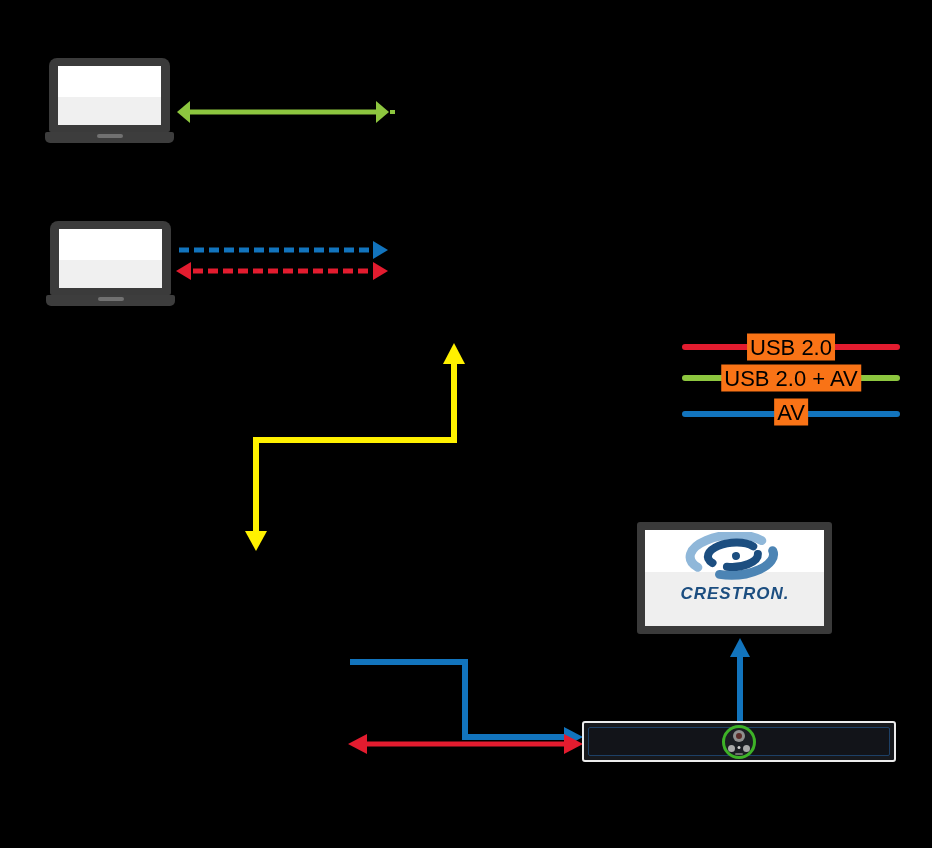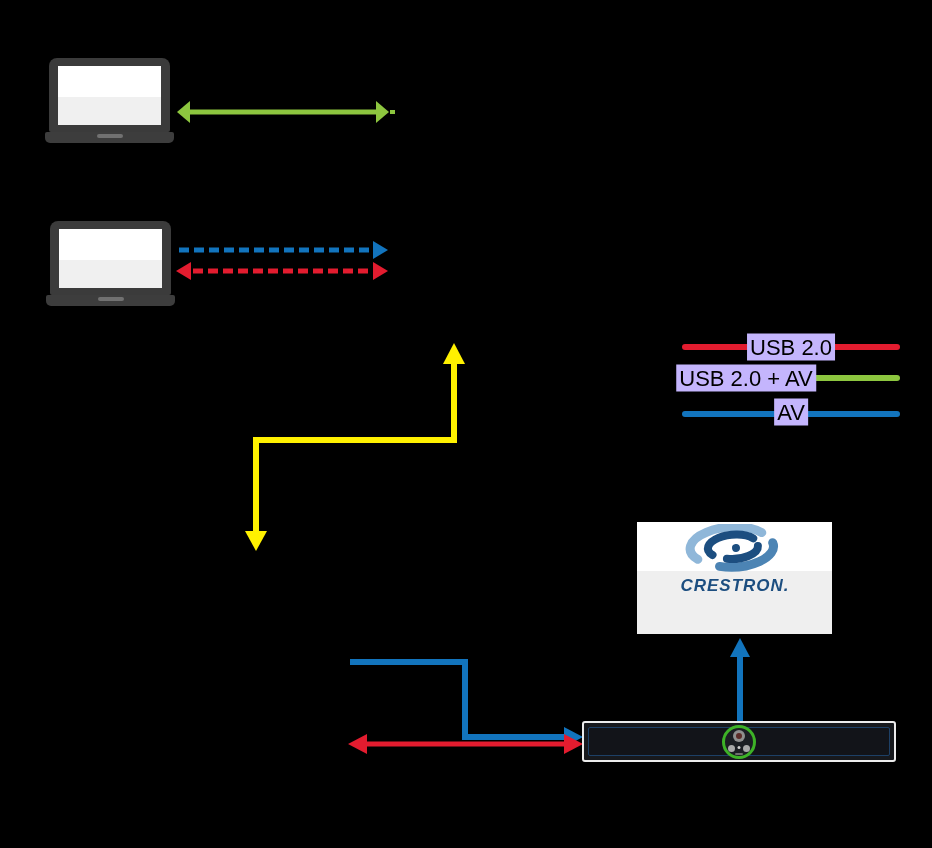--- a/index.html
+++ b/index.html
@@ -1,36 +1,36 @@
 <!DOCTYPE html>
 <html><head>
 <meta charset="utf-8">
 <style>
   html,body{margin:0;padding:0;background:#000;}
   #stage{position:relative;width:932px;height:848px;background:#000;overflow:hidden;
          font-family:"Liberation Sans",sans-serif;}
   #overlay{position:absolute;left:0;top:0;z-index:1;}
 
   
-  .chip{position:absolute;transform:translate(-50%,-50%);z-index:3;background:#c4b5fd;
+  .chip{position:absolute;transform:translate(-50%,-50%);z-index:3;background:#f97316;
         color:#000;font-size:22px;line-height:27px;padding:0 3px;white-space:nowrap;}
 
   
   .laptop{position:absolute;width:129px;z-index:2;}
   .laptop .lid{margin-left:4px;width:121px;height:74px;background:#3b3b3b;
                border-radius:8px 8px 2px 2px;box-sizing:border-box;padding:8px 9px 7px 9px;}
   .laptop .scr{width:100%;height:100%;background:linear-gradient(#ffffff 0 52%,#f0f0f0 52% 100%);}
   .laptop .base{position:relative;width:129px;height:11px;background:#3d3d3d;
                 border-radius:2px 2px 5px 5px;margin-top:0;}
   .laptop .notch{position:absolute;left:50%;top:2px;transform:translateX(-50%);
                  width:26px;height:4px;background:#717171;border-radius:2px;}
 
   
   .tv{position:absolute;left:637px;top:522px;width:195px;height:112px;background:#3a3a3a;
-      border-radius:3px;box-sizing:border-box;padding:0;z-index:2;}
+      border-radius:3px;box-sizing:border-box;padding:8px;z-index:2;}
   .tv .screen{position:relative;width:100%;height:100%;
               background:linear-gradient(#ffffff 0 44%,#efefef 44% 100%);}
   .tv .logo{position:absolute;left:50%;top:2px;transform:translateX(-50%);}
 
   
   .videobar{position:absolute;left:582px;top:721px;width:314px;height:41px;background:#17191d;
             border:2px solid #ececec;border-radius:3px;box-sizing:border-box;z-index:2;}
   .videobar .inner{position:absolute;left:4px;right:4px;top:4px;bottom:4px;
                    border:1px solid #1d4066;border-radius:2px;background:#121419;}
   .cam-ring{position:absolute;left:50%;top:50%;transform:translate(-50%,-50%);
@@ -96,21 +96,21 @@
   <div class="laptop" style="left:46px;top:221px">
     <div class="lid">
       <div class="scr"></div>
     </div>
     <div class="base">
       <div class="notch"></div>
     </div>
   </div>
 
   <div class="chip" style="left:791px;top:347px">USB 2.0</div>
-  <div class="chip" style="left:746px;top:378px">USB 2.0 + AV</div>
+  <div class="chip" style="left:791px;top:378px">USB 2.0 + AV</div>
   <div class="chip" style="left:791px;top:412px">AV</div>
 
   <div class="tv">
     <div class="screen">
       <svg class="logo" width="182" height="78" viewBox="0 0 182 78">
         <g transform="translate(91,24) rotate(-5)" fill="none" stroke-linecap="round">
           <path d="M -38 8 A 38 18 0 0 1 28 -13" stroke-width="9" stroke="#8fb7d9"></path>
           <path d="M 38 -2 A 38 18 0 0 1 -17 17" stroke-width="9" stroke="#4c84b4"></path>
           <path d="M -23 5 A 23 11 0 0 1 19 -8" stroke-width="8" stroke="#1c4e80"></path>
           <path d="M 23 0 A 23 11 0 0 1 -9 10" stroke-width="8" stroke="#1c4e80"></path>

